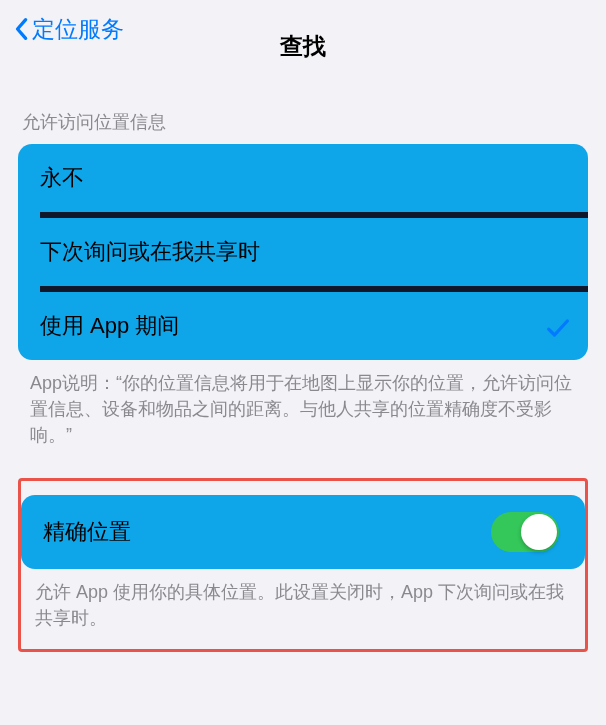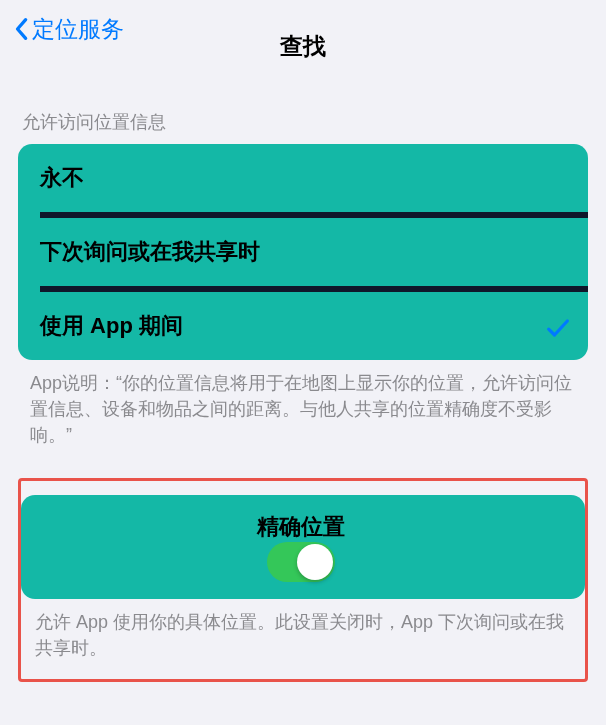--- a/index.html
+++ b/index.html
@@ -53,25 +53,24 @@
     }
     .content {
       padding-top: 52px;
     }
     .section-header {
       font-size: 18px;
       color: #8a8a8e;
       padding: 0 30px 10px 22px;
     }
     .list-group {
-      background: #14b8a6;
+      background: #0ea5e9;
       border-radius: 14px;
       margin: 0 18px;
       overflow: hidden;
-      font-weight: bold;
     }
     .list-row {
       display: flex;
       align-items: center;
       justify-content: space-between;
       padding: 19px 20px 19px 22px;
       font-size: 22px;
       color: #000;
       cursor: pointer;
       min-height: 66px;
@@ -110,21 +109,20 @@
     .highlight-box .section-footer {
       padding: 10px 14px 0 14px;
     }
     .toggle-row {
       display: flex;
       align-items: center;
       justify-content: space-between;
       padding: 17px 26px 17px 22px;
       font-size: 22px;
       color: #000;
-      flex-direction: column;
     }
     .toggle {
       width: 68px;
       height: 40px;
       background: #34c759;
       border-radius: 20px;
       position: relative;
       cursor: pointer;
       flex-shrink: 0;
     }

